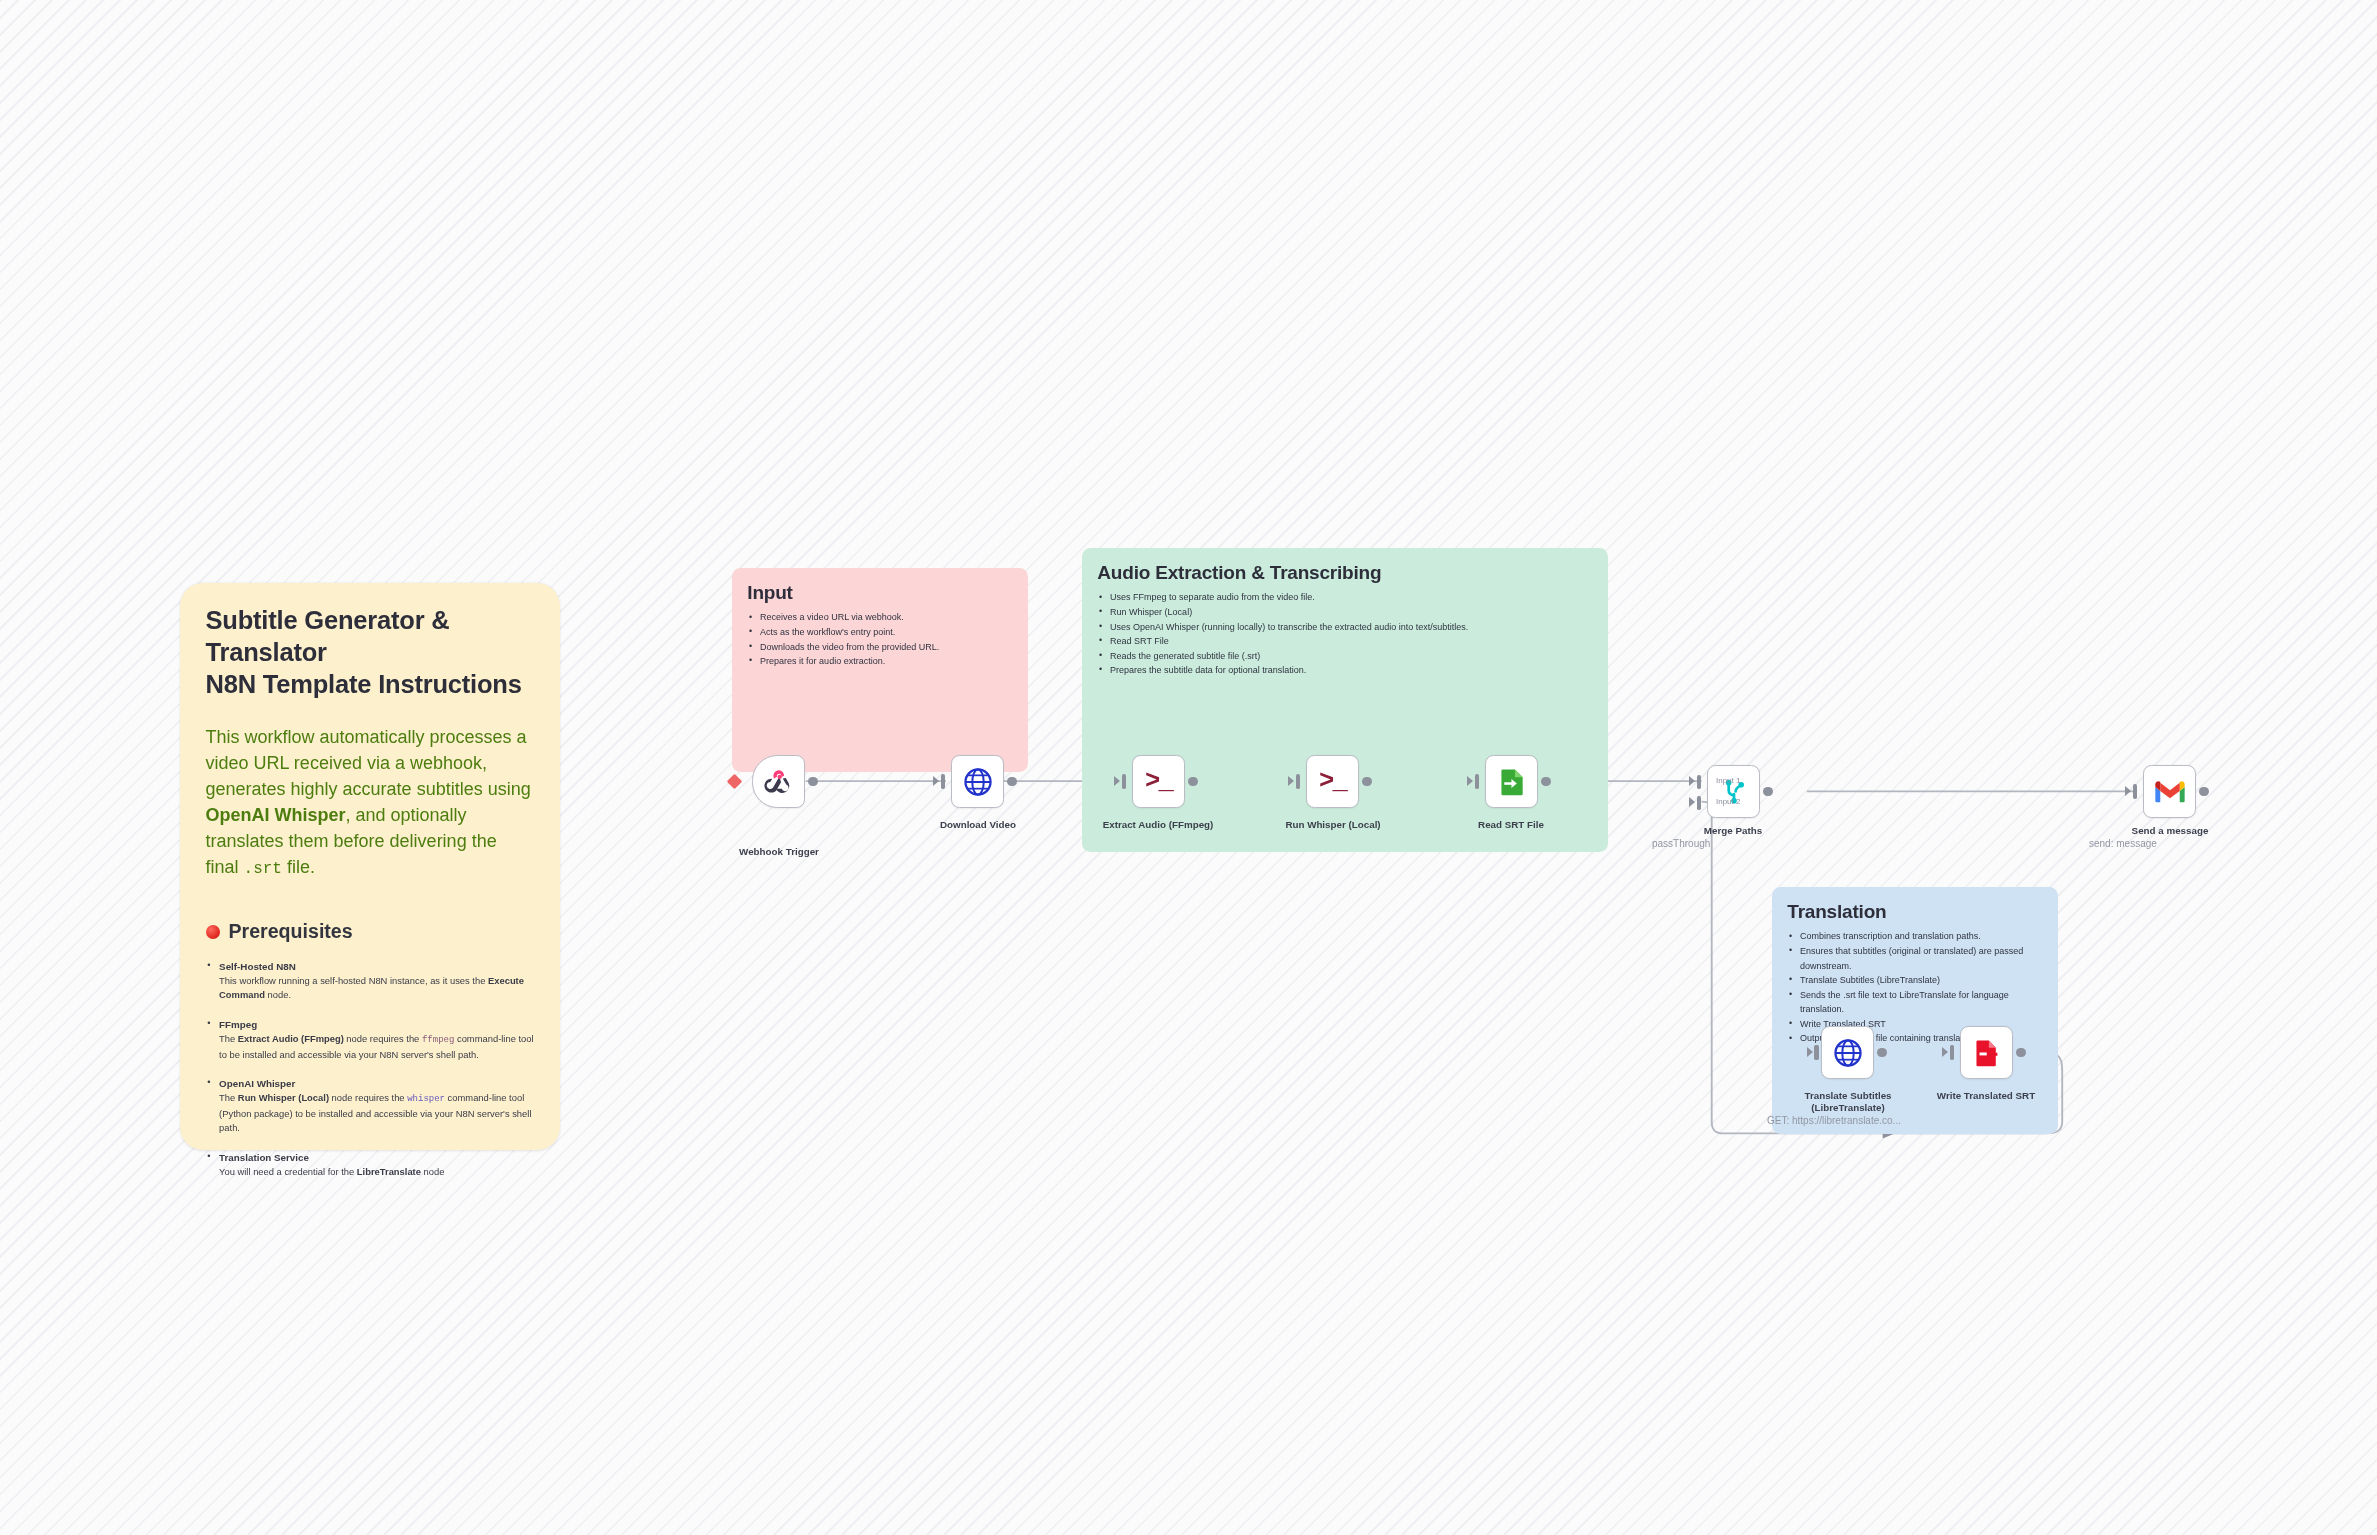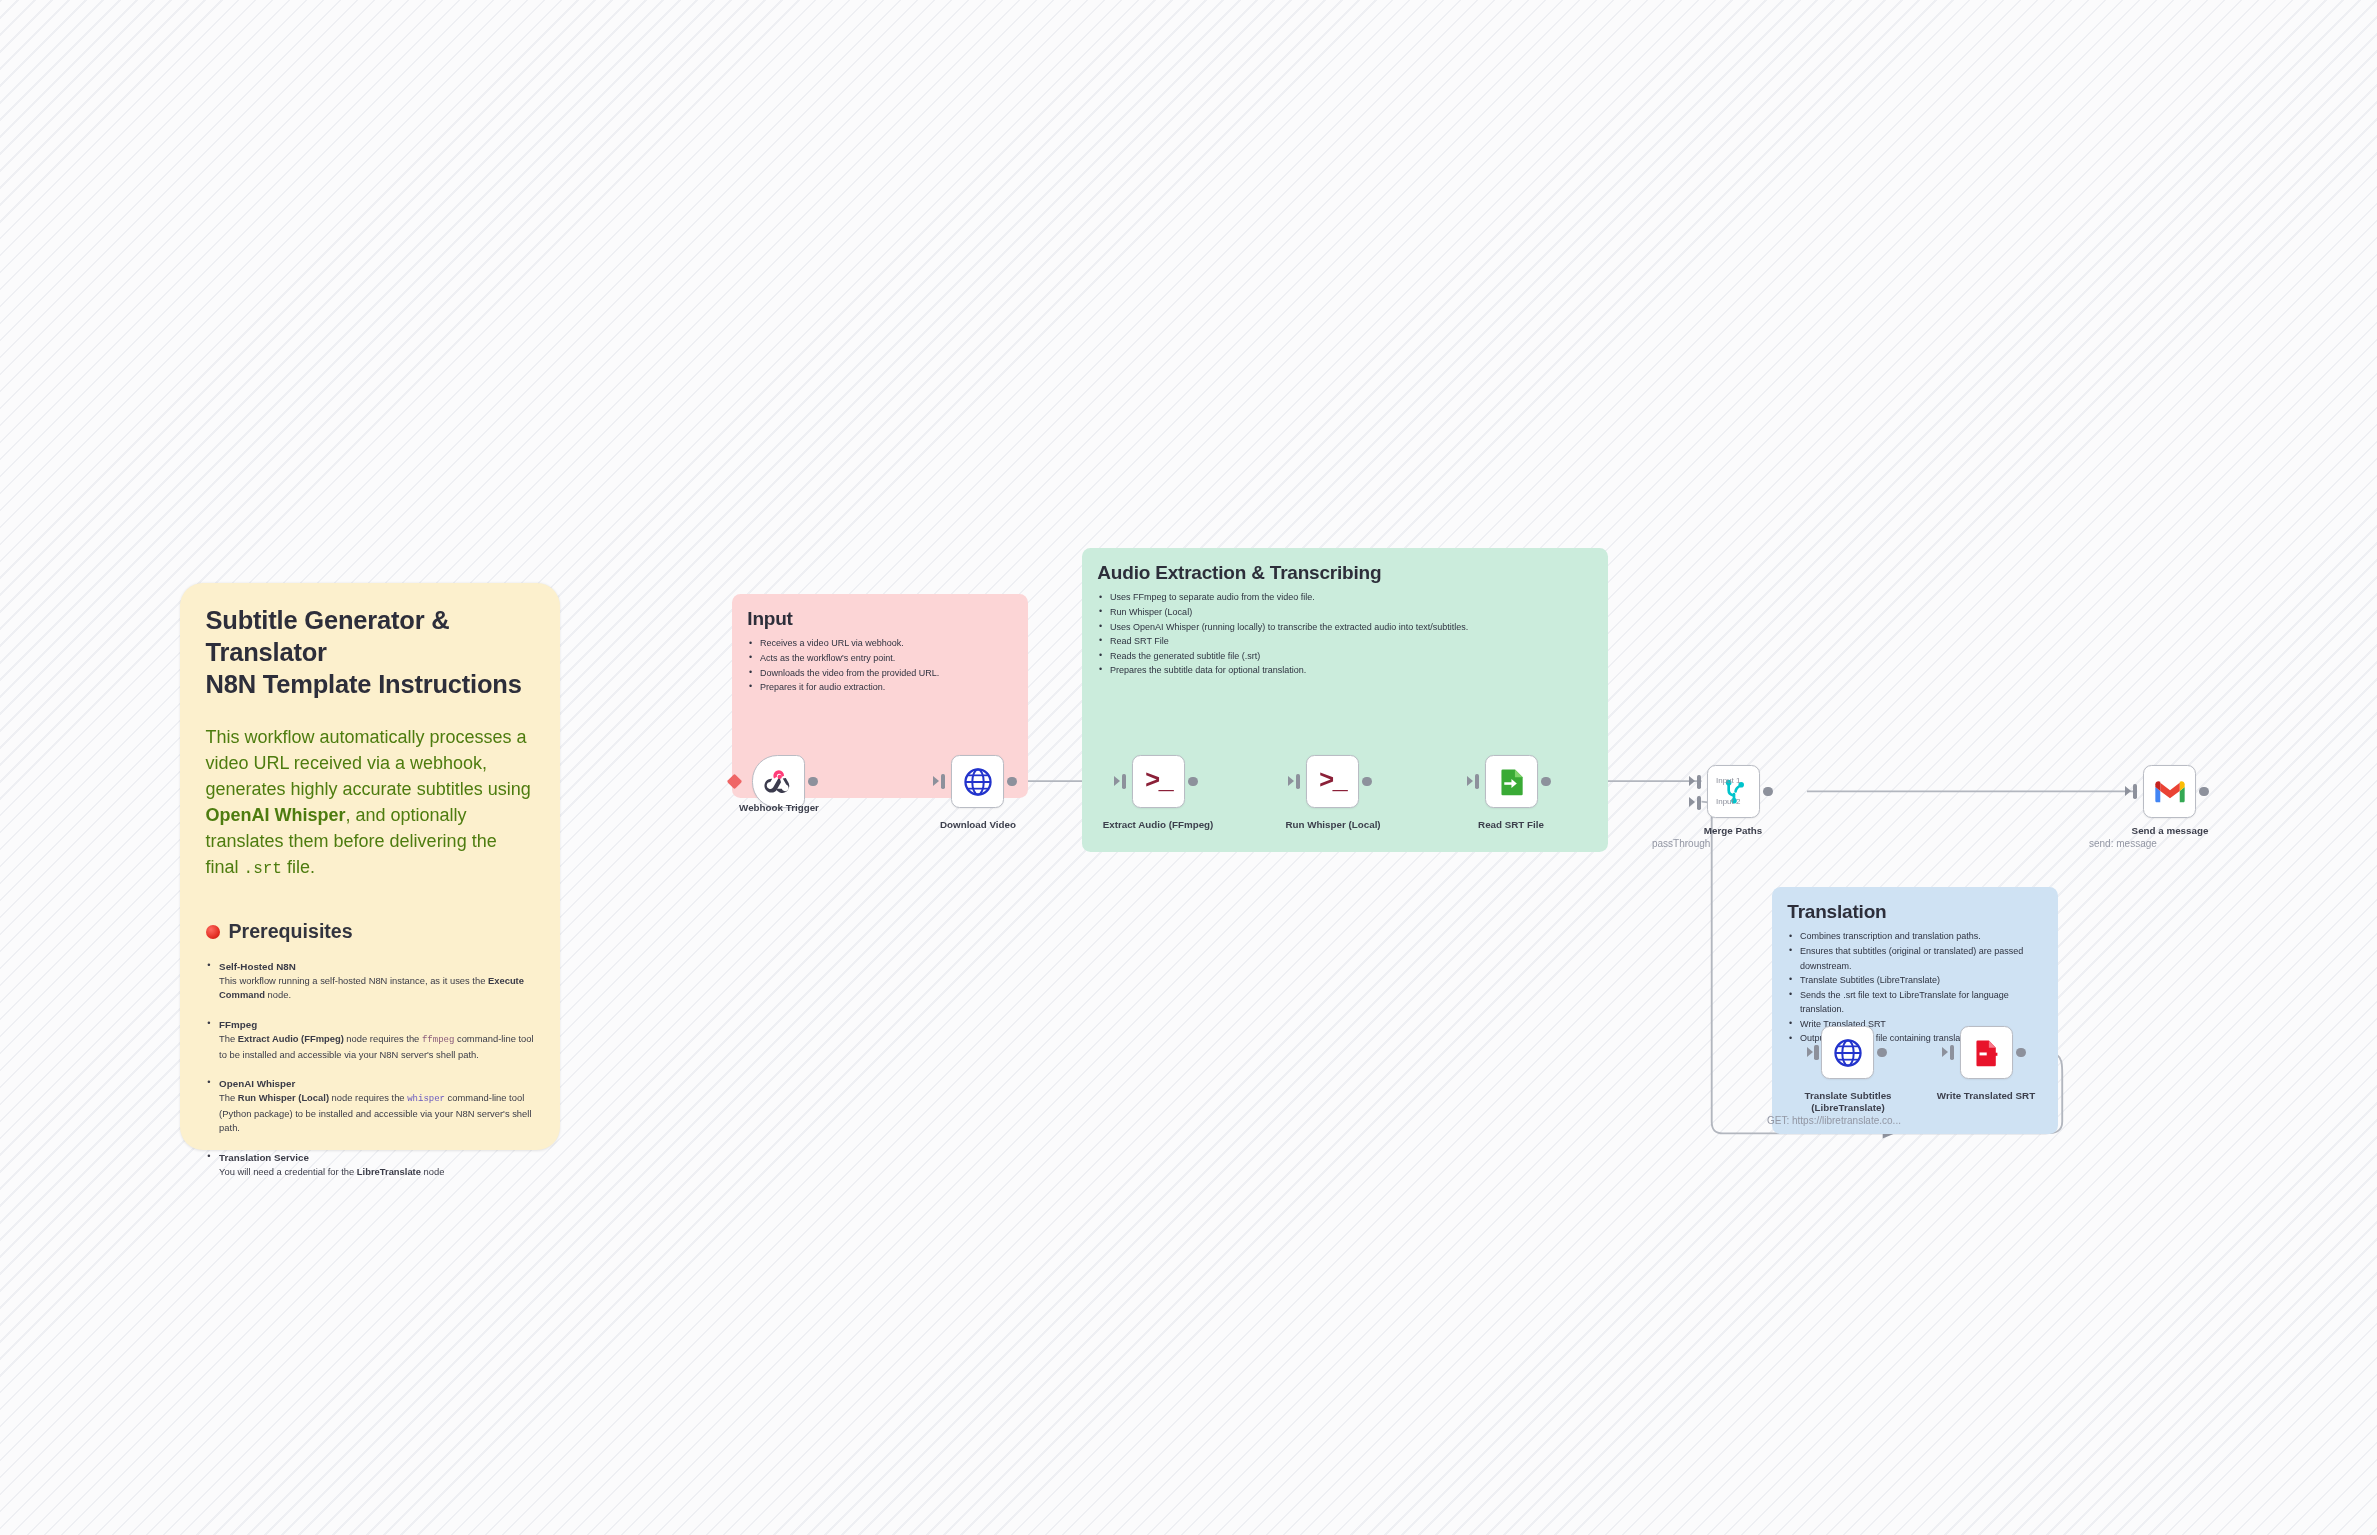--- a/index.html
+++ b/index.html
@@ -108,21 +108,21 @@
   .prereq-list .pt { font-weight: 700; display: block; font-size: 9.8px; }
   .prereq-list b { font-weight: 700; }
   .prereq-list .code {
     font-family: "Liberation Mono", monospace;
     color: #8a5b7a;
     font-size: 9px;
   }
   .prereq-list .code-v { color: #6a5bbf; }
 
   
-  .note-input      { left: 732px;  top: 568px;  width: 296px; height: 204px; margin-top: 26px; }
+  .note-input      { left: 732px;  top: 568px;  width: 296px; height: 204px; }
   .note-audio      { left: 1082px; top: 548px;  width: 526px; height: 304px; }
   .note-translate  { left: 1772px; top: 887px; width: 286px; height: 247px; }
 
   .group-note { padding: 13.6px 15.3px; }
   .group-note .sticky-title { font-size: 19px; margin-bottom: 6.8px; }
   .group-note ul { list-style: none; }
   .group-note li {
     position: relative;
     padding-left: 12.8px;
     font-size: 9px;
@@ -326,21 +326,21 @@
   <div class="node trigger" style="left:752px; top:755px;">
     <span class="trigger-diamond"></span>
     <svg class="icon" viewBox="0 0 24 24">
       <path d="M12 3.2a4.2 4.2 0 0 0-3.7 6.2l2.2-1.3a1.7 1.7 0 1 1 3 .4l2.3-1.1A4.2 4.2 0 0 0 12 3.2z" fill="#ff3d79"></path>
       <path d="M12.3 7.9l-4.6 8a2.6 2.6 0 1 1-2.2-3.9l1.4-2.4a5.2 5.2 0 1 0 3 8.9l3.6-6.4z" fill="#3b3b4d"></path>
       <path d="M14.8 9.3l2.6 4.5a2.6 2.6 0 1 1-3.3 3.2h-4.4a5.2 5.2 0 1 0 9.6-4.1l-2.2-3.9z" fill="#3b3b4d"></path>
       <circle cx="12.5" cy="8.2" r="1.6" fill="#ff3d79"></circle>
     </svg>
     <span class="port out"></span>
   </div>
-  <div class="node-label" style="left:698px; top:802px;">Webhook Trigger</div>
+  <div class="node-label" style="left:698px; top:846px;">Webhook Trigger</div>
 
   <div class="node" style="left:951px; top:755px;">
     <span class="port-in"></span>
     <svg class="icon" viewBox="0 0 24 24">
       <circle cx="12" cy="12" r="9.4" fill="none" stroke="#2233cc" stroke-width="1.7"></circle>
       <ellipse cx="12" cy="12" rx="4.3" ry="9.4" fill="none" stroke="#2233cc" stroke-width="1.5"></ellipse>
       <line x1="2.6" y1="12" x2="21.4" y2="12" stroke="#2233cc" stroke-width="1.5"></line>
       <line x1="4" y1="7" x2="20" y2="7" stroke="#2233cc" stroke-width="1.3"></line>
       <line x1="4" y1="17" x2="20" y2="17" stroke="#2233cc" stroke-width="1.3"></line>
     </svg>

